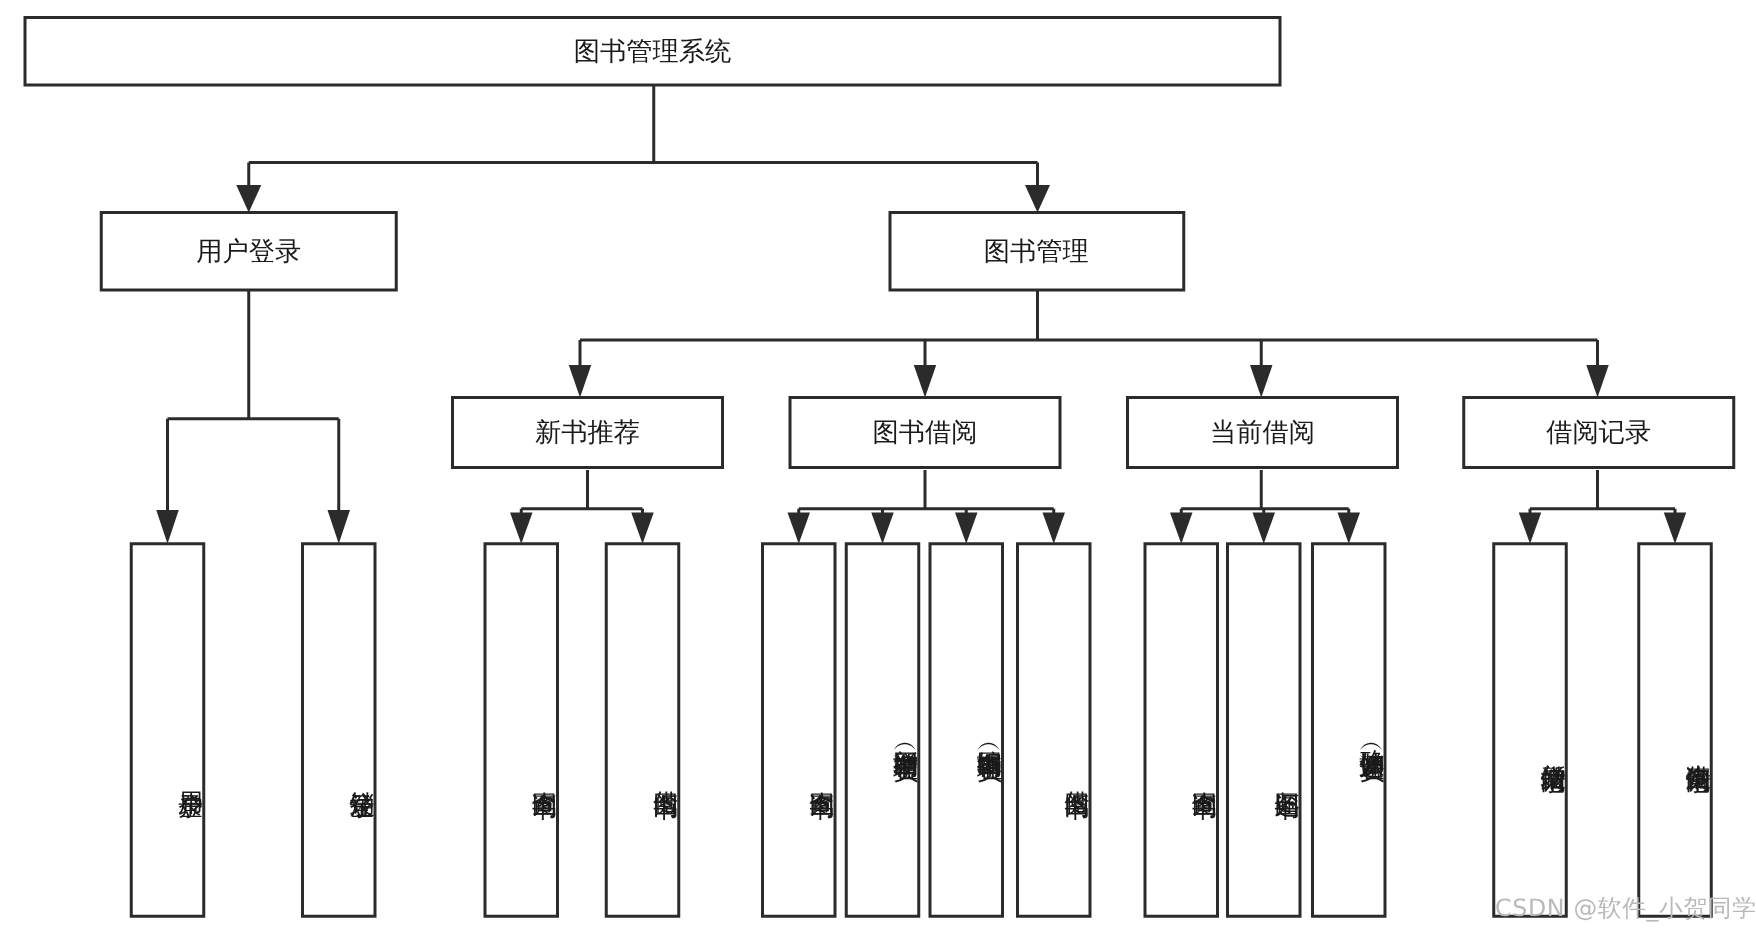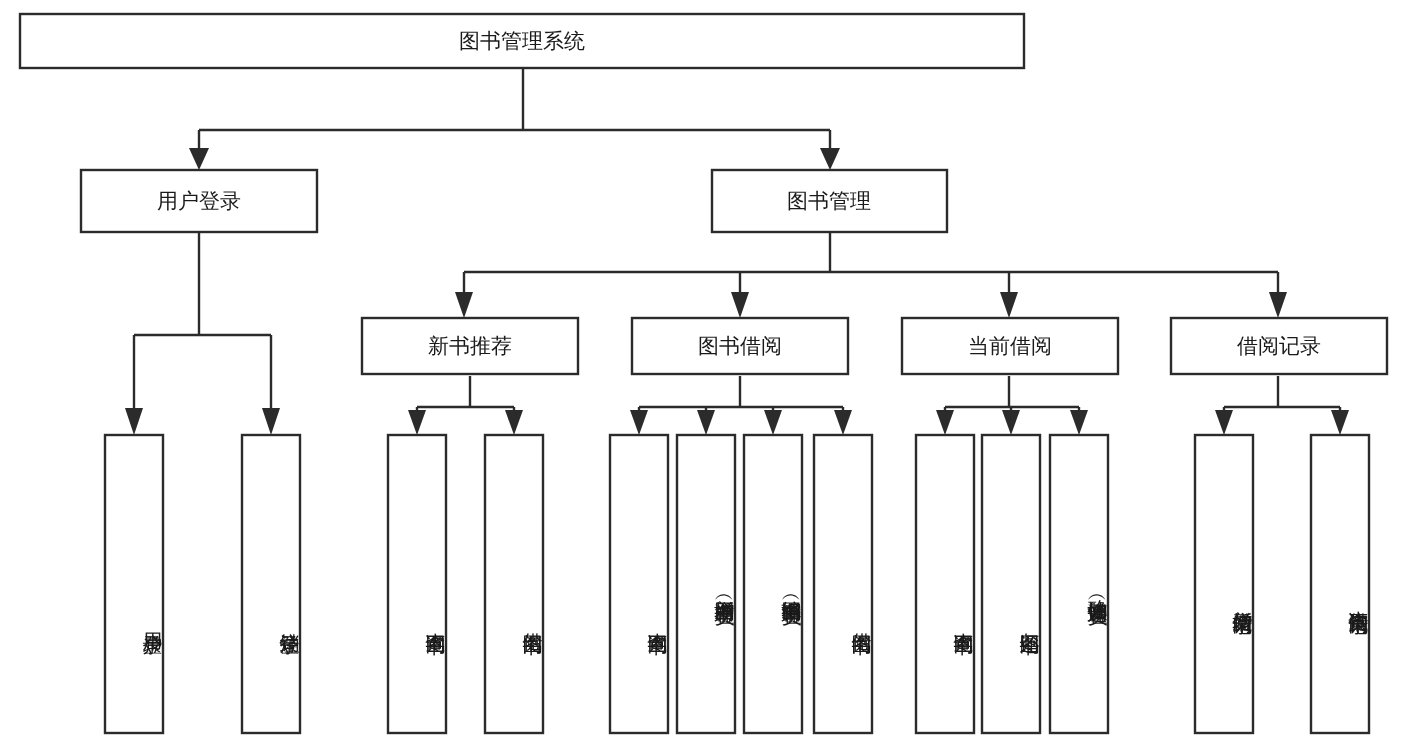--- a/index.html
+++ b/index.html
@@ -209,14 +209,15 @@
   <div class="node-label-v" style="left:744px; top:443px; width:58px; height:290px;">编辑图书（管理员）</div>
   <div class="node-label-v" style="left:814px; top:505px; width:58px; height:228px;">借阅图书</div>
 
   <div class="node-label-v" style="left:916px; top:505px; width:58px; height:228px;">查询图书</div>
   <div class="node-label-v" style="left:982px; top:505px; width:58px; height:228px;">归还图书</div>
   <div class="node-label-v" style="left:1050px; top:443px; width:58px; height:290px;">确认归还（管理员）</div>
 
   <div class="node-label-v" style="left:1195px; top:462px; width:58px; height:271px;">新增借阅记录</div>
   <div class="node-label-v" style="left:1311px; top:462px; width:58px; height:271px;">查询借阅记录</div>
 
+  <div class="watermark" style="left:1196px; top:714px;">CSDN @软件_小贺同学</div>
 
 </div>
 
 </body></html>

